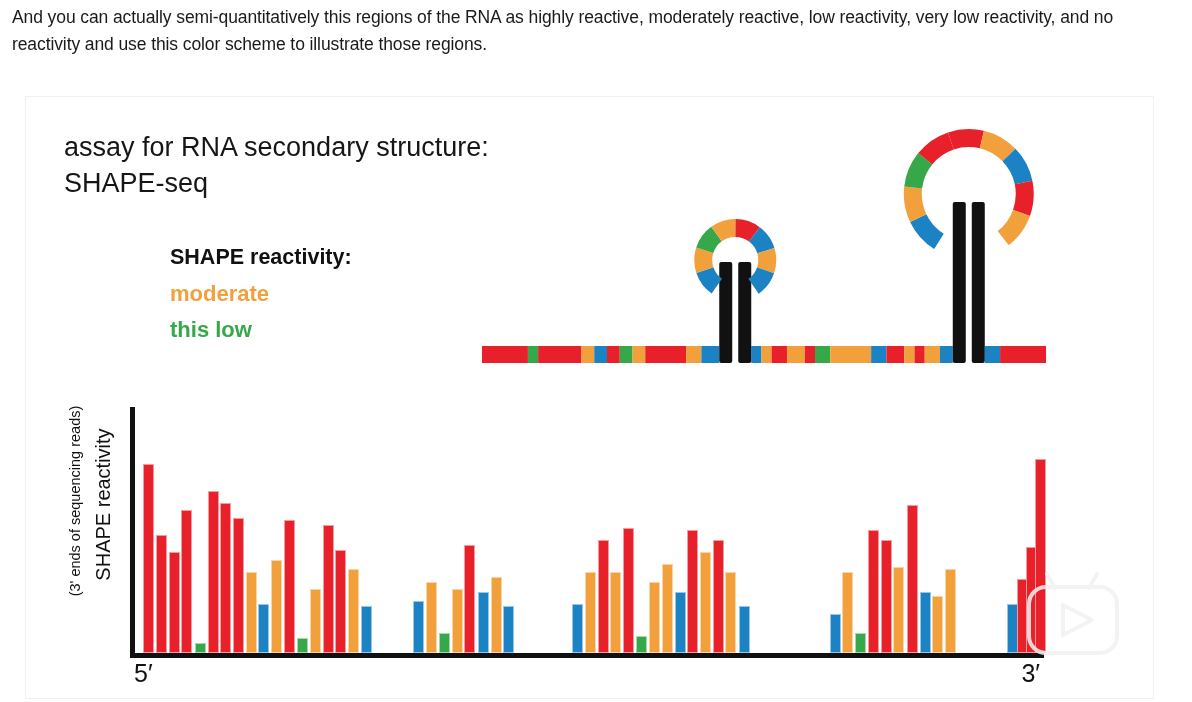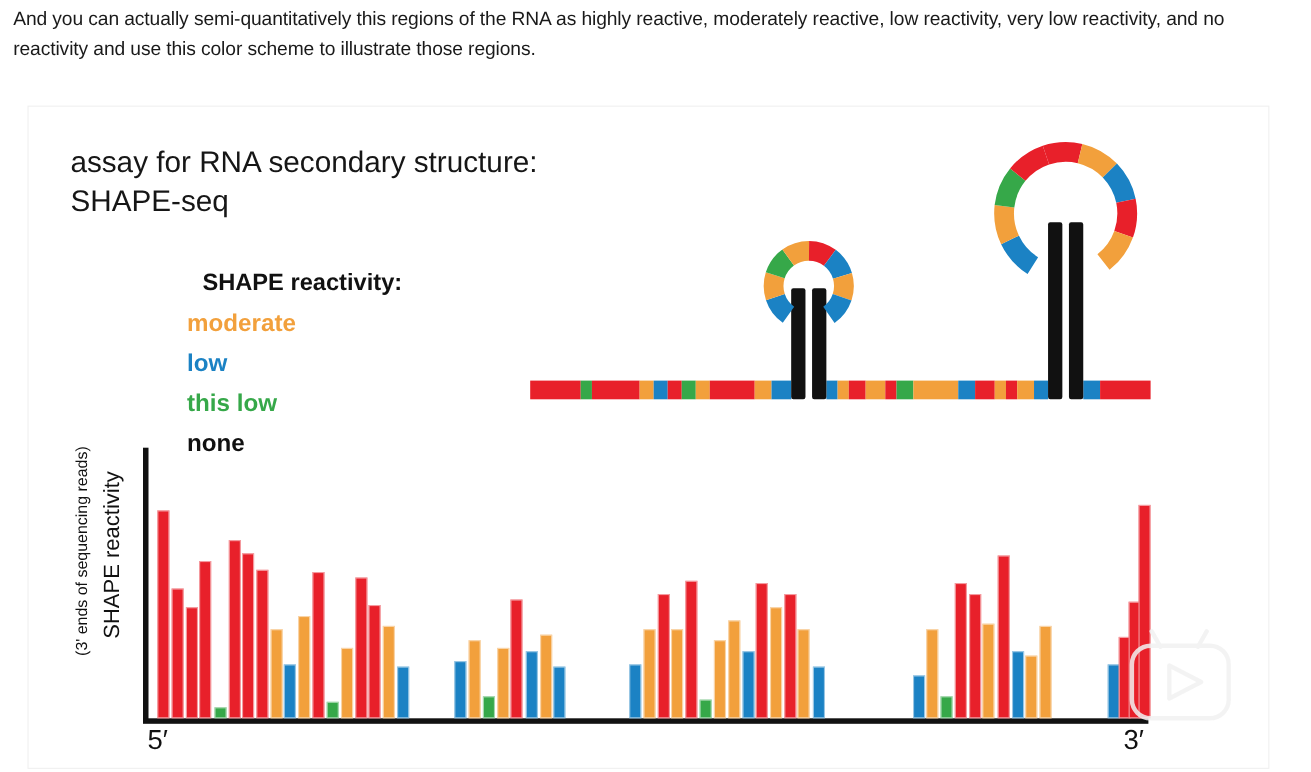--- a/index.html
+++ b/index.html
@@ -47,21 +47,21 @@
   }
 
   
   #legend {
     position: absolute;
     left: 144px; top: 142px;
     font-weight: bold;
     font-size: 22px;
     line-height: 36.5px;
   }
-  #legend .legend-title { color: #111111; font-size: 21.5px; margin-left: 14px; }
+  #legend .legend-title { color: #111111; font-size: 21.5px; }
   #legend .legend-entry { font-size: 22px; }
 
   
   #rna-structure {
     position: absolute;
     left: 420px; top: 10px;
     width: 620px; height: 370px;
   }
 
   
@@ -149,23 +149,21 @@
 
 <div id="slide">
   <div id="slide-inner">
 
     <div id="slide-title">assay for RNA secondary structure:
 SHAPE-seq</div>
 
     <div id="legend">
       <div class="legend-title">SHAPE reactivity:</div>
       <div class="legend-entry" style="color:#f2a03c">moderate</div>
-      <div class="legend-entry" style="color:#1b82c4">low</div>
       <div class="legend-entry" style="color:#36a849">this low</div>
-      <div class="legend-entry" style="color:#111111">none</div>
     </div>
 
     <svg id="rna-structure" viewBox="0 0 620 370">
       <g id="rna-backbone">
           <rect x="36" y="239" width="45.91836734693877" height="17" fill="#e8202a"></rect>
           <rect x="81.91836734693877" y="239" width="10.204081632653061" height="17" fill="#36a849"></rect>
           <rect x="92.12244897959182" y="239" width="43.36734693877551" height="17" fill="#e8202a"></rect>
           <rect x="135.48979591836735" y="239" width="12.755102040816325" height="17" fill="#f2a03c"></rect>
           <rect x="148.24489795918367" y="239" width="12.755102040816325" height="17" fill="#1b82c4"></rect>
           <rect x="161" y="239" width="12.755102040816325" height="17" fill="#e8202a"></rect>

